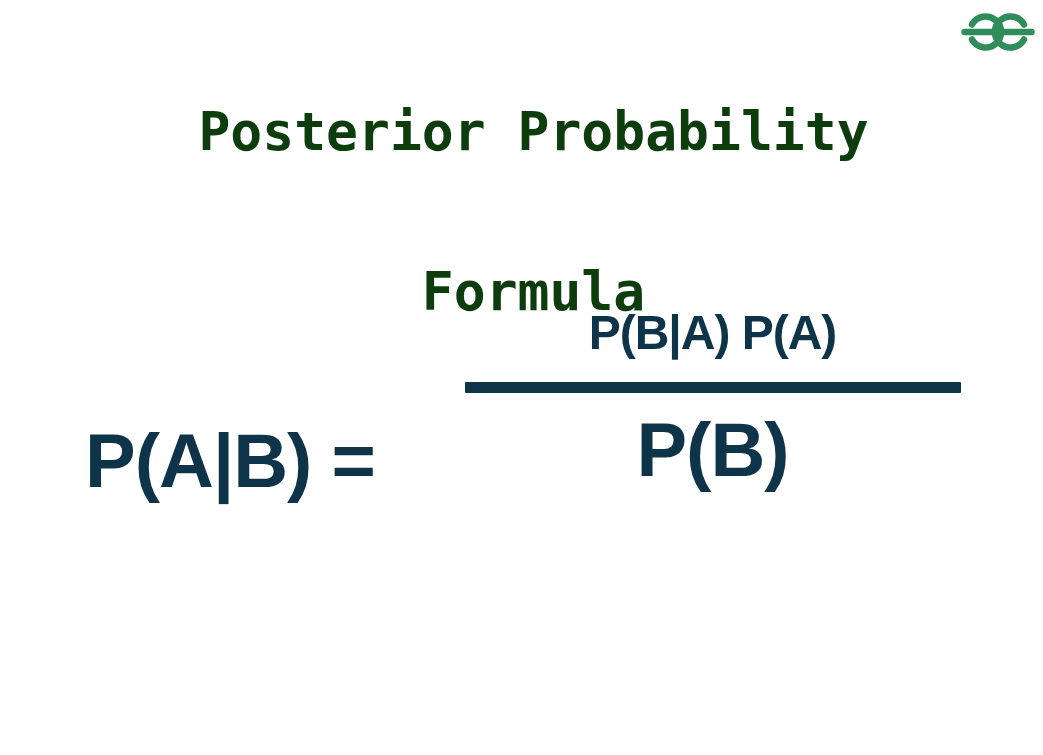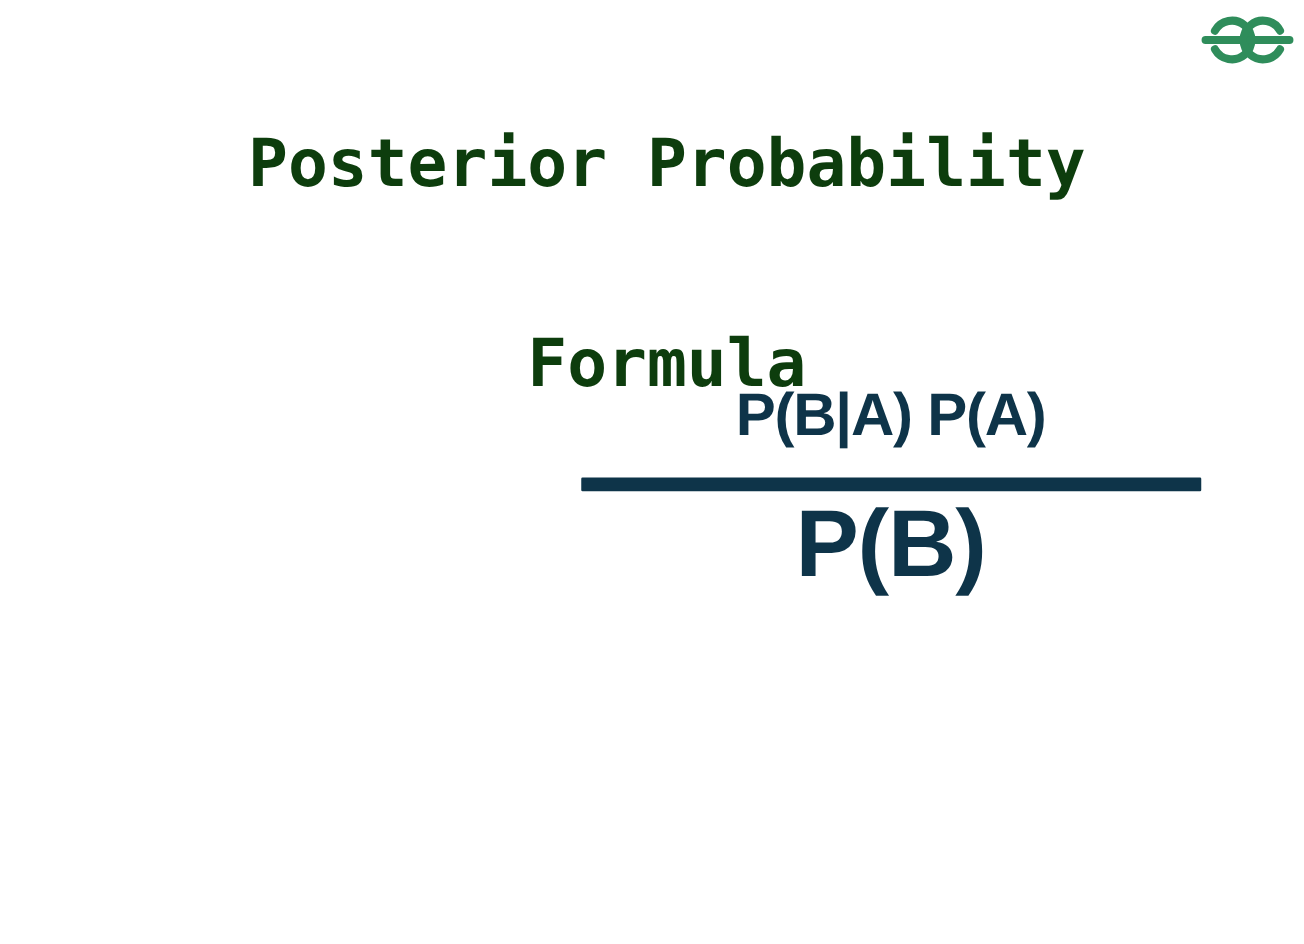--- a/index.html
+++ b/index.html
@@ -96,21 +96,21 @@
     margin: 0 auto;
     background: #0E3449;
     border-radius: 1px;
   }
 
   .denominator {
     font-size: 76px;
     line-height: 86px;
     letter-spacing: -1px;
     white-space: pre;
-    padding-top: 0;
+    padding-top: 14px;
   }
 </style>
 </head>
 <body>
 
 <div id="canvas">
 
   <div class="title-block">
     <span class="title-line">Posterior Probability</span>
     <span class="title-line">Formula</span>
@@ -124,20 +124,21 @@
         <line x1="7.5" y1="24" x2="38.5" y2="24"></line>
 
         <path d="M67 16.5 A15.5 15.5 0 1 0 67 31.5"></path>
         <line x1="43.5" y1="24" x2="74.5" y2="24"></line>
       </g>
     </svg>
   </div>
 
   <div class="formula">
 
+    <div class="lhs">P(A|B) =</div>
 
     <div class="fraction">
       <div class="numerator">P(B|A) P(A)</div>
       <div class="frac-bar"></div>
       <div class="denominator">P(B)</div>
     </div>
 
   </div>
 
 </div>

